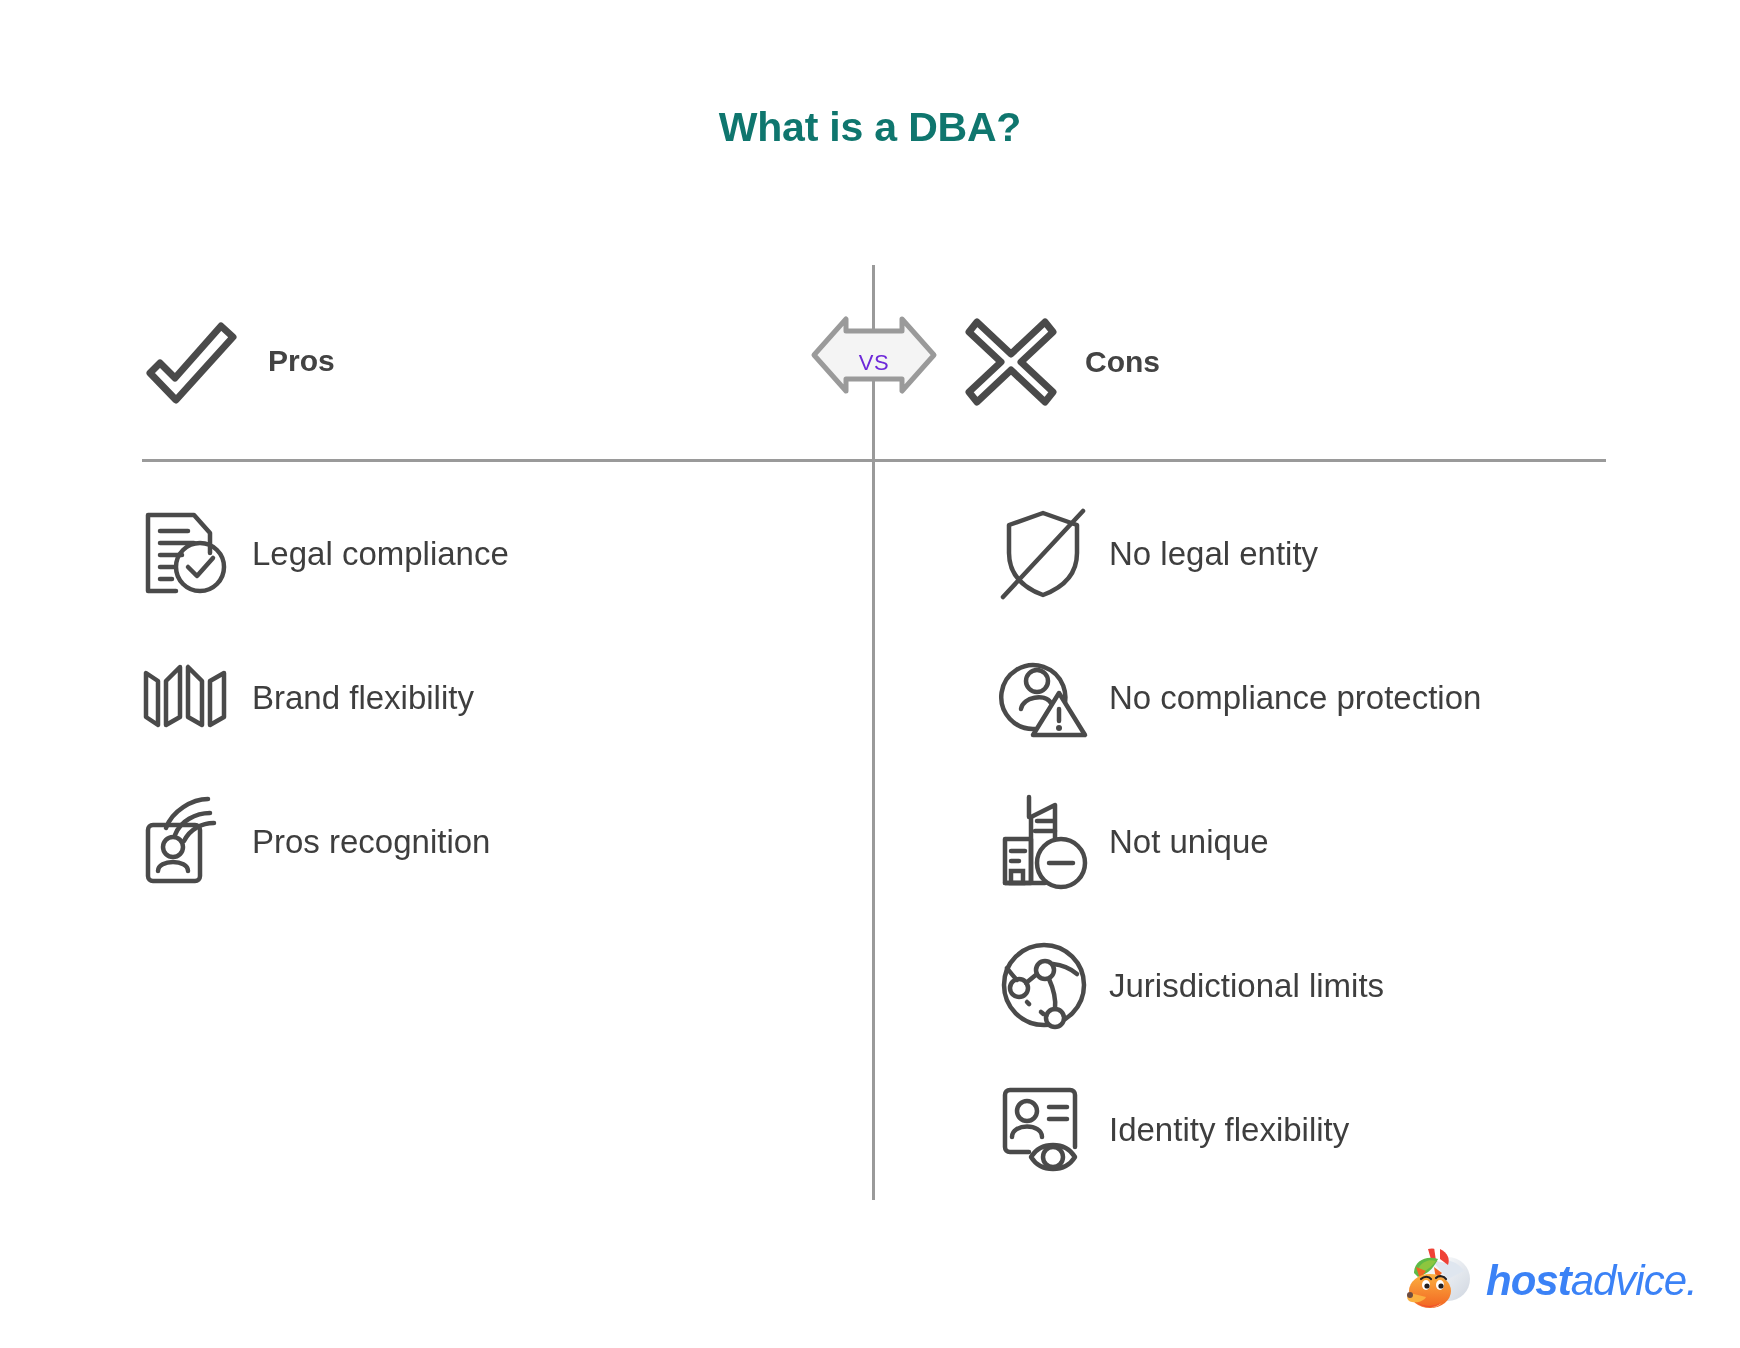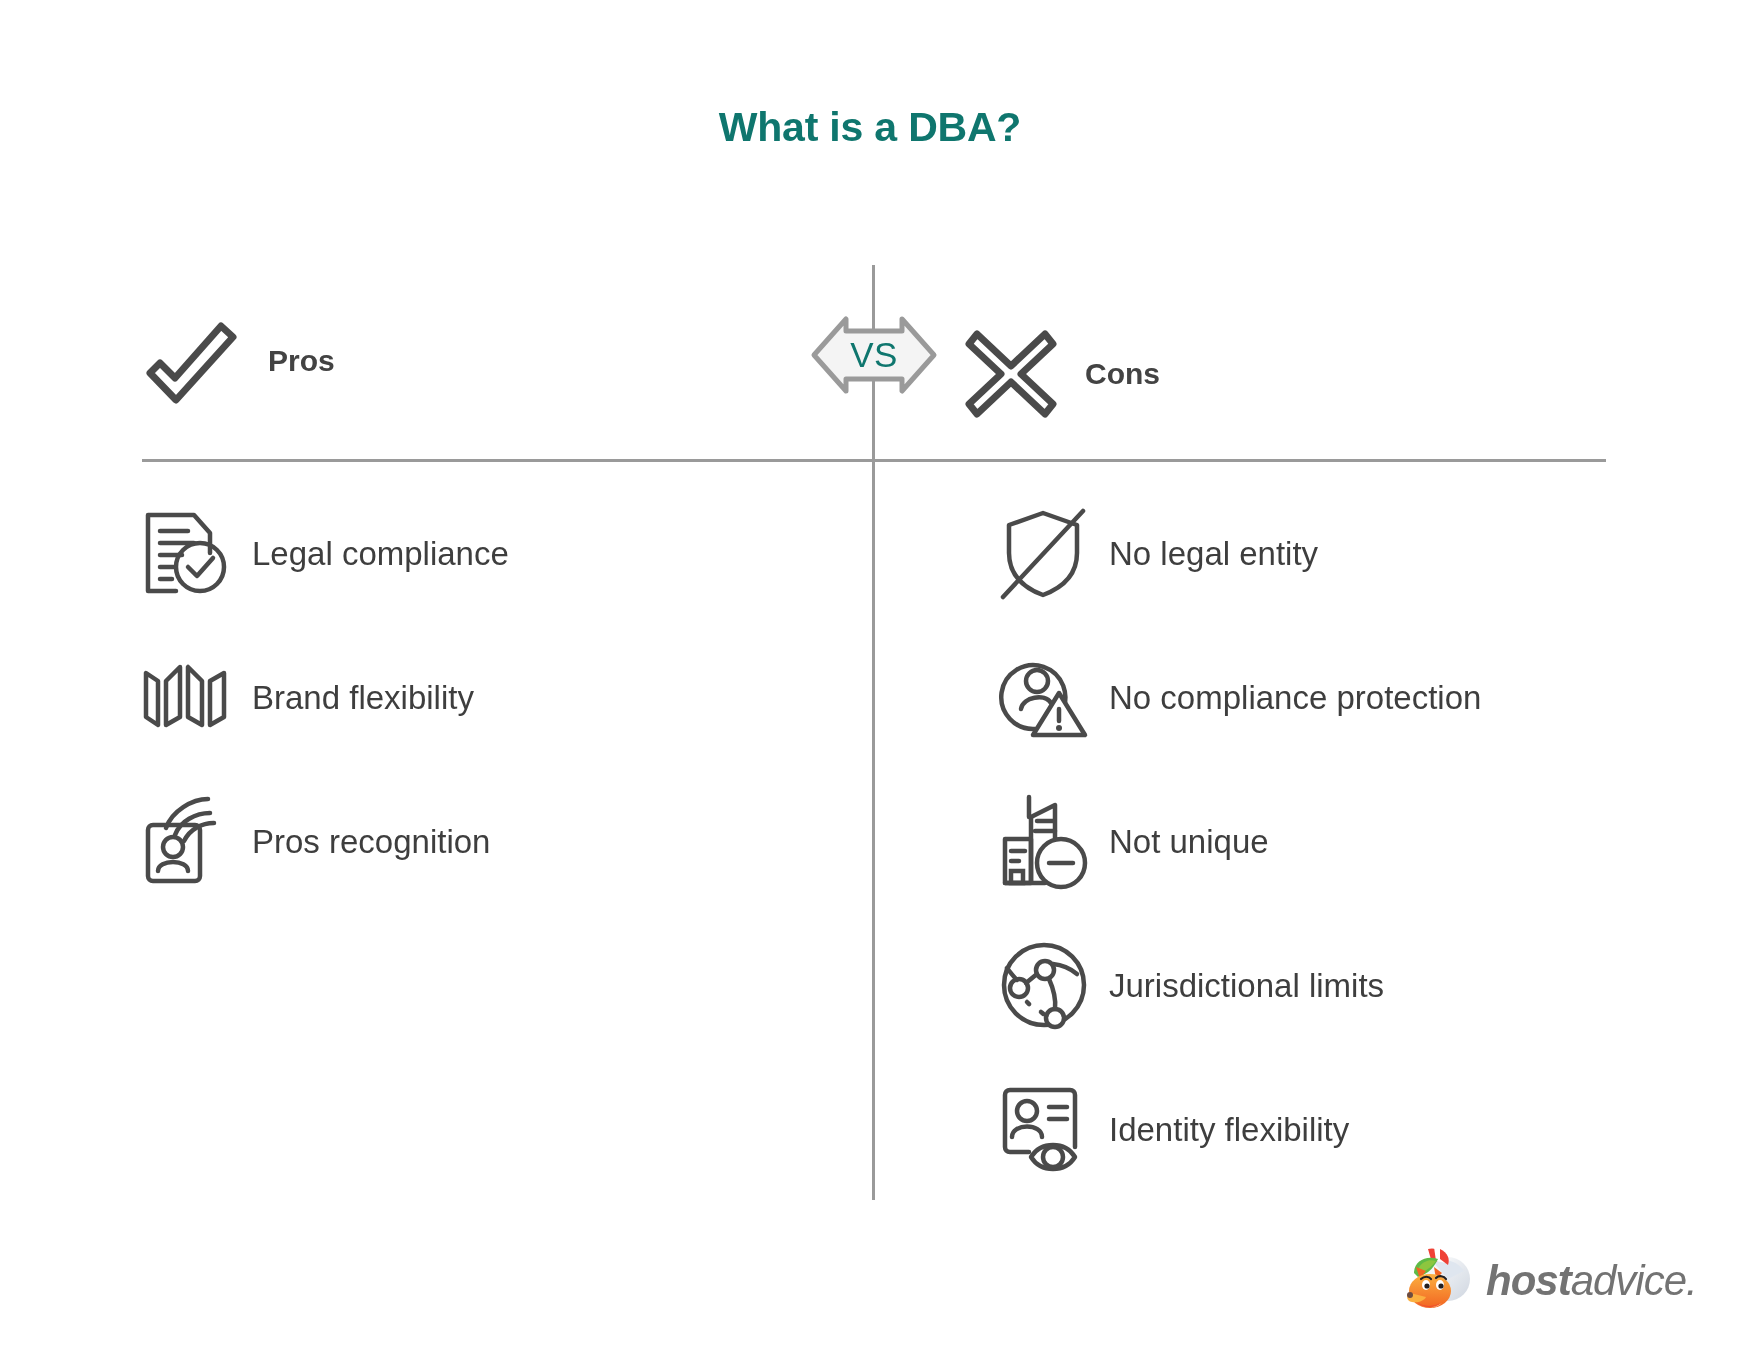--- a/index.html
+++ b/index.html
@@ -36,21 +36,21 @@
     width: 1404px;
     height: 110px;
   }
   .head-block {
     position: absolute;
     display: flex;
     align-items: center;
     gap: 26px;
   }
   .head-block.pros { left: 142px; top: 0; }
-  .head-block.cons { left: 963px; top: 12px; }
+  .head-block.cons { left: 963px; top: 0; }
   .head-label {
     font-size: 30px;
     font-weight: bold;
     color: #434343;
   }
 
   
   .h-divider {
     position: absolute;
     left: 142px;
@@ -72,29 +72,29 @@
   .vs-badge {
     position: absolute;
     left: 810px;
     top: 305px;
     width: 128px;
     height: 100px;
   }
   .vs-text {
     position: absolute;
     left: 0;
-    top: 0;
+    top: 8px;
     width: 128px;
     height: 100px;
     display: flex;
     align-items: center;
     justify-content: center;
-    font-size: 35px;
+    font-size: 22px;
     font-weight: normal;
-    color: #0f766e;
+    color: #6d28d9;
     letter-spacing: 0.5px;
   }
 
   
   .col {
     position: absolute;
     top: 510px;
   }
   .col.pros { left: 142px; }
   .col.cons { left: 999px; }
@@ -130,21 +130,21 @@
     width: 272px;
     height: 76px;
     display: flex;
     align-items: center;
     gap: 10px;
   }
   .logo-mark { width: 72px; height: 72px; flex: 0 0 72px; }
   .logo-word {
     font-size: 42px;
     line-height: 1;
-    color: #737373;
+    color: #3b82f6;
     font-style: italic;
     letter-spacing: -1px;
     white-space: nowrap;
   }
   .logo-word b { font-weight: bold; }
   .logo-word span { font-weight: normal; }
 
   svg { display: block; overflow: visible; }
 </style>
 </head>

